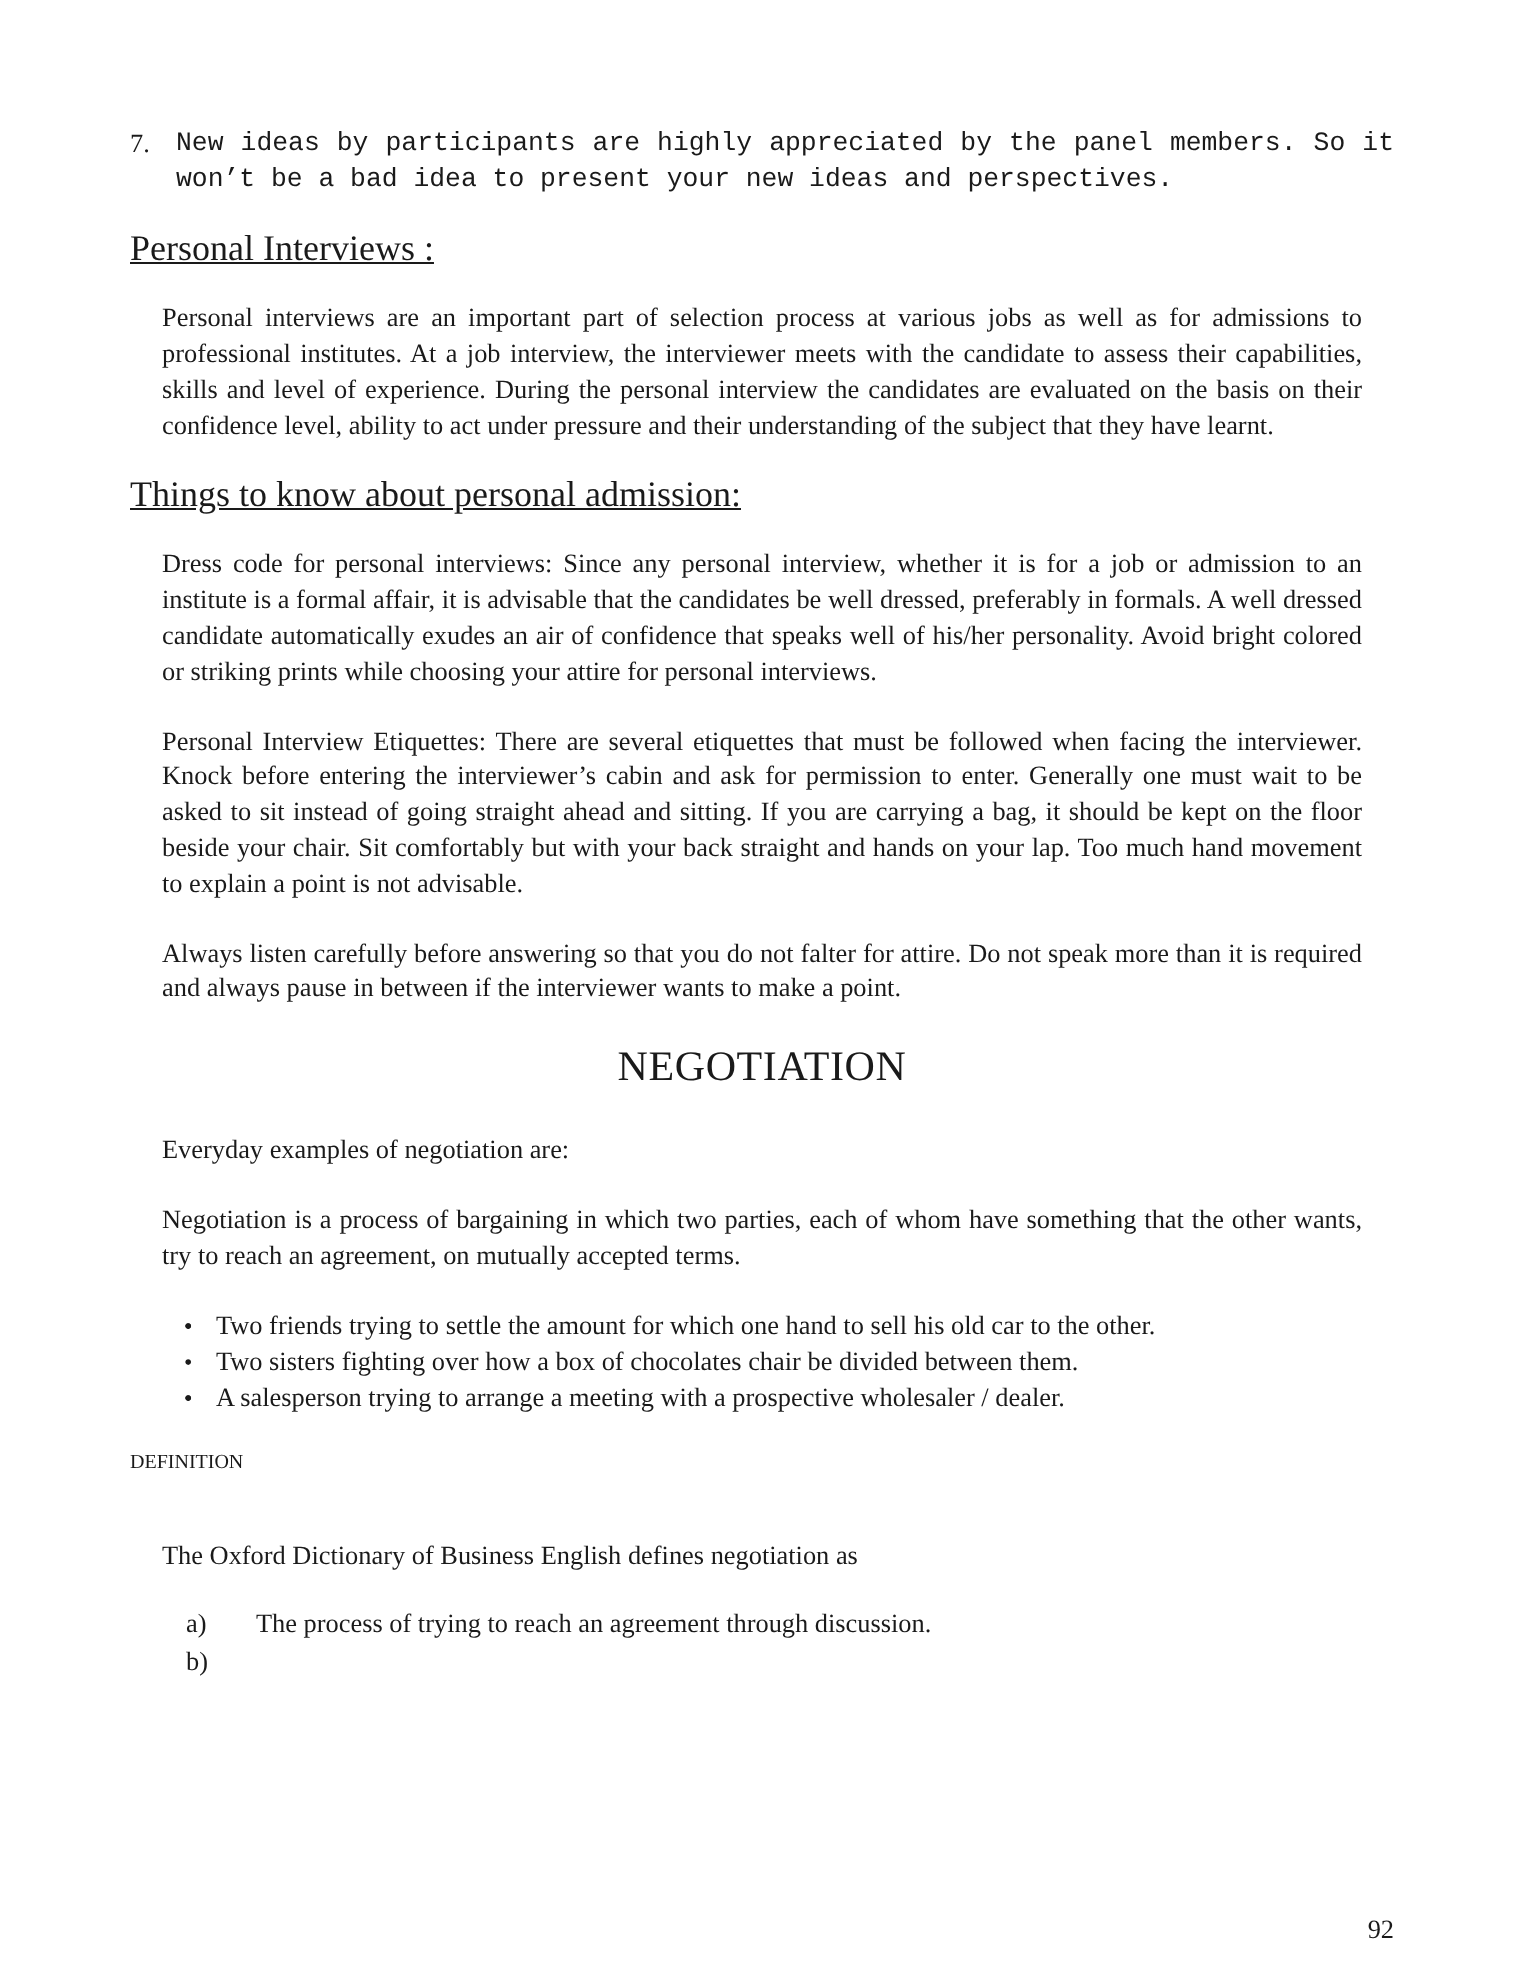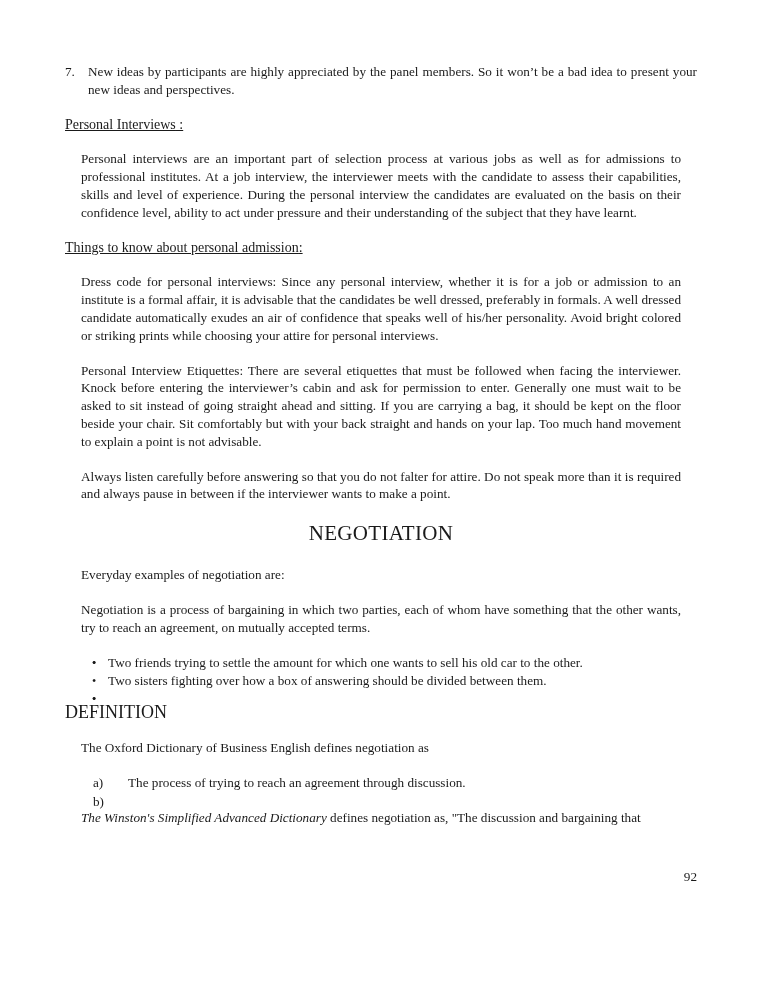--- a/index.html
+++ b/index.html
@@ -50,45 +50,46 @@
   }
   .num-item .num {
     width: 23px;
     flex: 0 0 23px;
     text-align: left;
   }
   .num-item .num-text {
     flex: 1 1 auto;
     text-align: justify;
     text-justify: inter-word;
+    font-family: Liberation Mono, monospace;
   }
 
   
   .uhead {
-    font-size: 14px;
+    font-size: 18px;
     line-height: 17.8px;
     margin-bottom: 17px;
     text-decoration: underline;
   }
   .uhead .u { text-decoration: underline; }
 
   
   .doc-heading {
     font-size: 21px;
     line-height: 26px;
     text-align: center;
     letter-spacing: 0.3px;
     margin-top: 8px;
     margin-bottom: 20px;
   }
 
   .plain-heading {
-    font-size: 18px;
+    font-size: 10px;
     line-height: 17.8px;
-    margin-bottom: 17px;
+    margin-bottom: 28px;
   }
 
   
   ul.bullets {
     list-style: none;
     margin: 0 0 14px 0;
     padding: 0;
   }
   ul.bullets li {
     font-size: 13.2px;
@@ -120,21 +121,21 @@
     position: absolute;
     left: 28px;
     top: 0;
   }
 
   .italic { font-style: italic; }
 
   .page-number {
     position: absolute;
     right: 68px;
-    top: 868px;
+    top: 956px;
     font-size: 13.2px;
     line-height: 17px;
     text-align: right;
   }
 </style>
 </head>
 <body>
 
 <div class="page">
   <div class="content">
@@ -159,33 +160,32 @@
     <p class="para">Always listen carefully before answering so that you do not falter for attire. Do not speak more than it is required and always pause in between if the interviewer wants to make a point.</p>
 
     <div class="doc-heading">NEGOTIATION</div>
 
     <p class="para">Everyday examples of negotiation are:</p>
 
     <p class="para">Negotiation is a process of bargaining in which two parties, each of whom have something that the other wants, try to reach an agreement, on mutually accepted terms.</p>
 
     <ul class="bullets">
       <li><span class="dot">•</span></li>
-      <li><span class="dot">•</span><span>Two friends trying to settle the amount for which one wants to sell his old car to the other.</span></li>
-      <li><span class="dot">•</span><span>Two sisters fighting over how a box of answering should be divided between them.</span></li>
+      <li><span class="dot">•</span><span>Two friends trying to settle the amount for which one hand to sell his old car to the other.</span></li>
+      <li><span class="dot">•</span><span>Two sisters fighting over how a box of chocolates chair be divided between them.</span></li>
       <li><span class="dot">•</span></li>
-      <li><span class="dot">•</span></li>
+      <li><span class="dot">•</span><span>A salesperson trying to arrange a meeting with a prospective wholesaler / dealer.</span></li>
     </ul>
 
     <div class="plain-heading">DEFINITION</div>
 
     <p class="para">The Oxford Dictionary of Business English defines negotiation as</p>
 
     <ol class="alpha">
       <li><span class="mark">a)</span><span>The process of trying to reach an agreement through discussion.</span></li>
       <li><span class="mark">b)</span></li>
     </ol>
 
-    <p class="para last-tight"><span class="italic">The Winston's Simplified Advanced Dictionary</span><span> defines negotiation as, "The discussion and bargaining that</span></p>
 
   </div>
 
   <div class="page-number">92</div>
 </div>
 
 </body></html>

